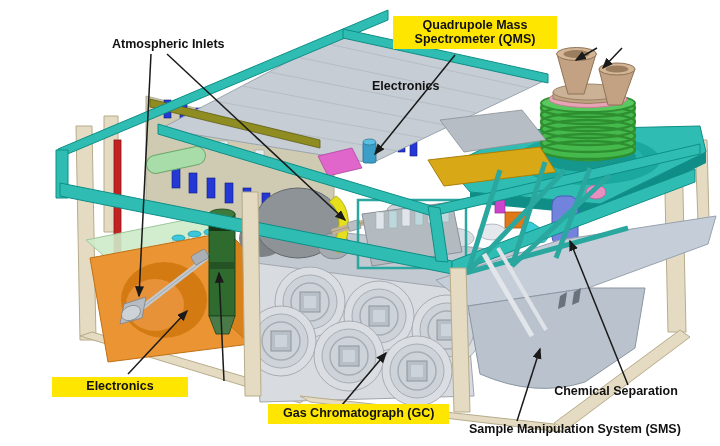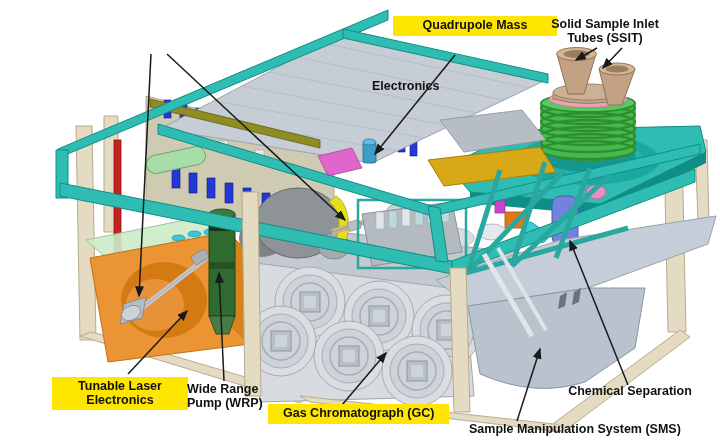--- a/index.html
+++ b/index.html
@@ -313,49 +313,44 @@
     <path class="leader" d="M597,48 L576,60" marker-end="url(#ah)"></path>
     <path class="leader" d="M622,48 L603,68" marker-end="url(#ah)"></path>
     <path class="leader" d="M128,374 L187,311" marker-end="url(#ah)"></path>
     <path class="leader" d="M224,381 L219,273" marker-end="url(#ah)"></path>
     <path class="leader" d="M342,405 L386,353" marker-end="url(#ah)"></path>
     <path class="leader" d="M628,385 L570,241" marker-end="url(#ah)"></path>
     <path class="leader" d="M517,421 L540,349" marker-end="url(#ah)"></path>
   </g>
 </svg>
 
+<div class="lbl" style="left:112px;top:38px;">
+  <span>Atmospheric Inlets</span>
+</div>
 
 <div class="lbl hl center" style="left:393px;top:16px;min-width:134px;">
   <div>Quadrupole Mass</div>
-</div>
-
-<div class="lbl center" style="left:544px;top:18px;width:122px;">
-  <div>Solid Sample Inlet</div>
-  <div>Tubes (SSIT)</div>
-</div>
+  <div>Spectrometer (QMS)</div>
+</div>
+
 
 <div class="lbl" style="left:372px;top:80px;">
   <span>Electronics</span>
 </div>
 
 <div class="lbl hl center" style="left:52px;top:377px;min-width:106px;">
-  <div>Tunable Laser</div>
   <div>Electronics</div>
 </div>
 
-<div class="lbl" style="left:187px;top:383px;">
-  <div>Wide Range</div>
-  <div>Pump (WRP)</div>
-</div>
 
 <div class="lbl hl center" style="left:268px;top:404px;">
   <span>Gas Chromatograph (GC)</span>
 </div>
 
-<div class="lbl center" style="left:551px;top:385px;width:158px;">
+<div class="lbl center" style="left:537px;top:385px;width:158px;">
   <div>Chemical Separation</div>
 </div>
 
 <div class="lbl" style="left:469px;top:423px;">
   <span>Sample Manipulation System (SMS)</span>
 </div>
 
 </div>
 
 </body></html>

